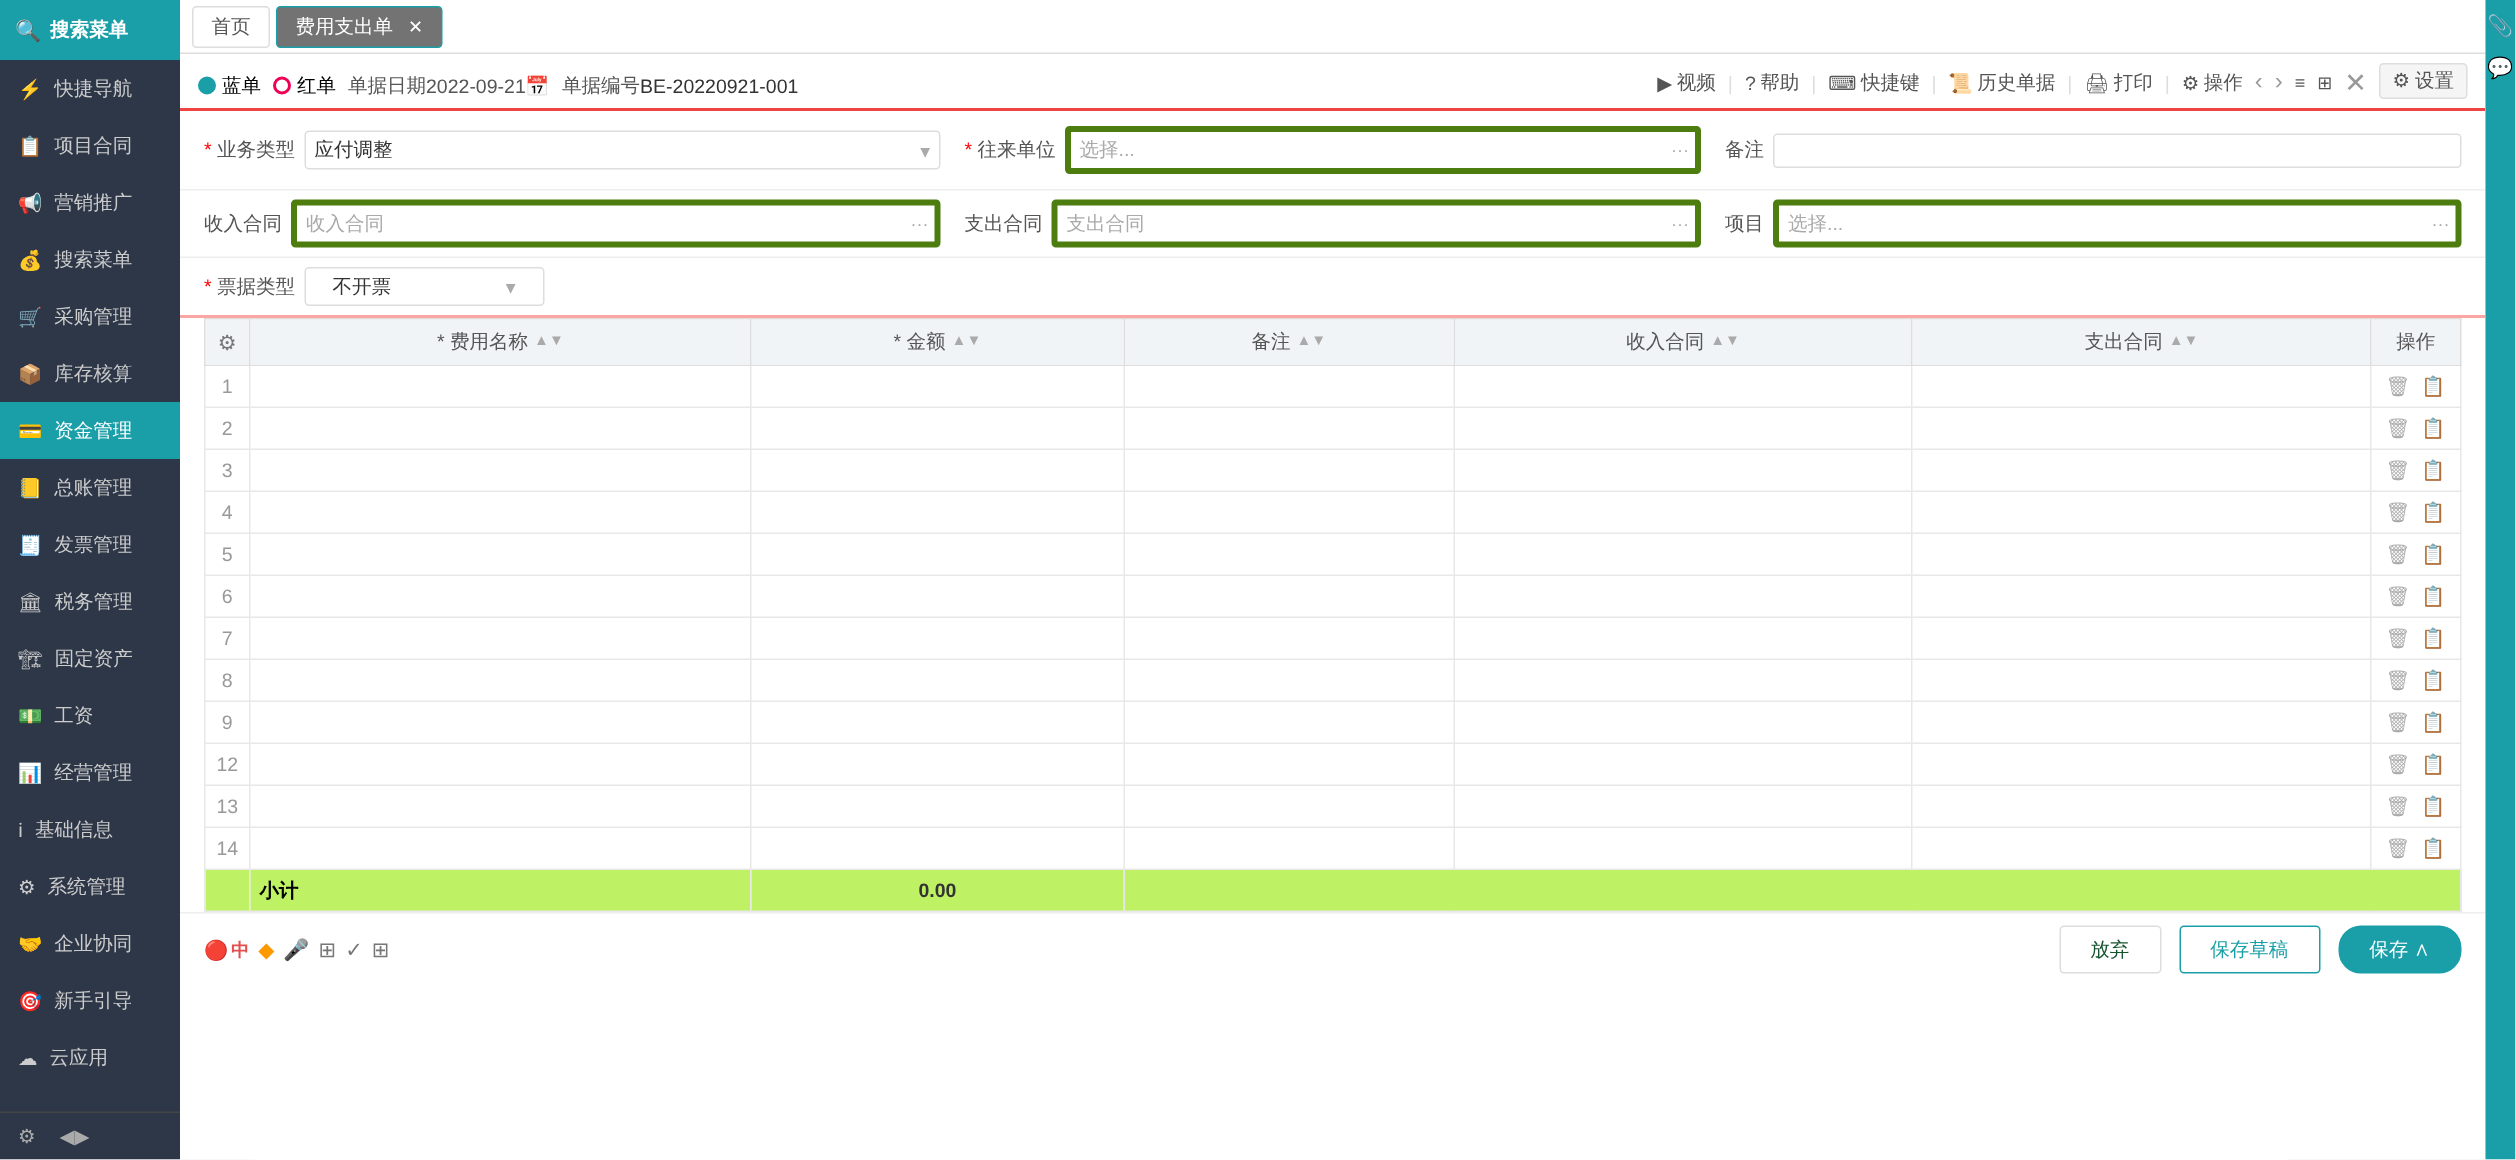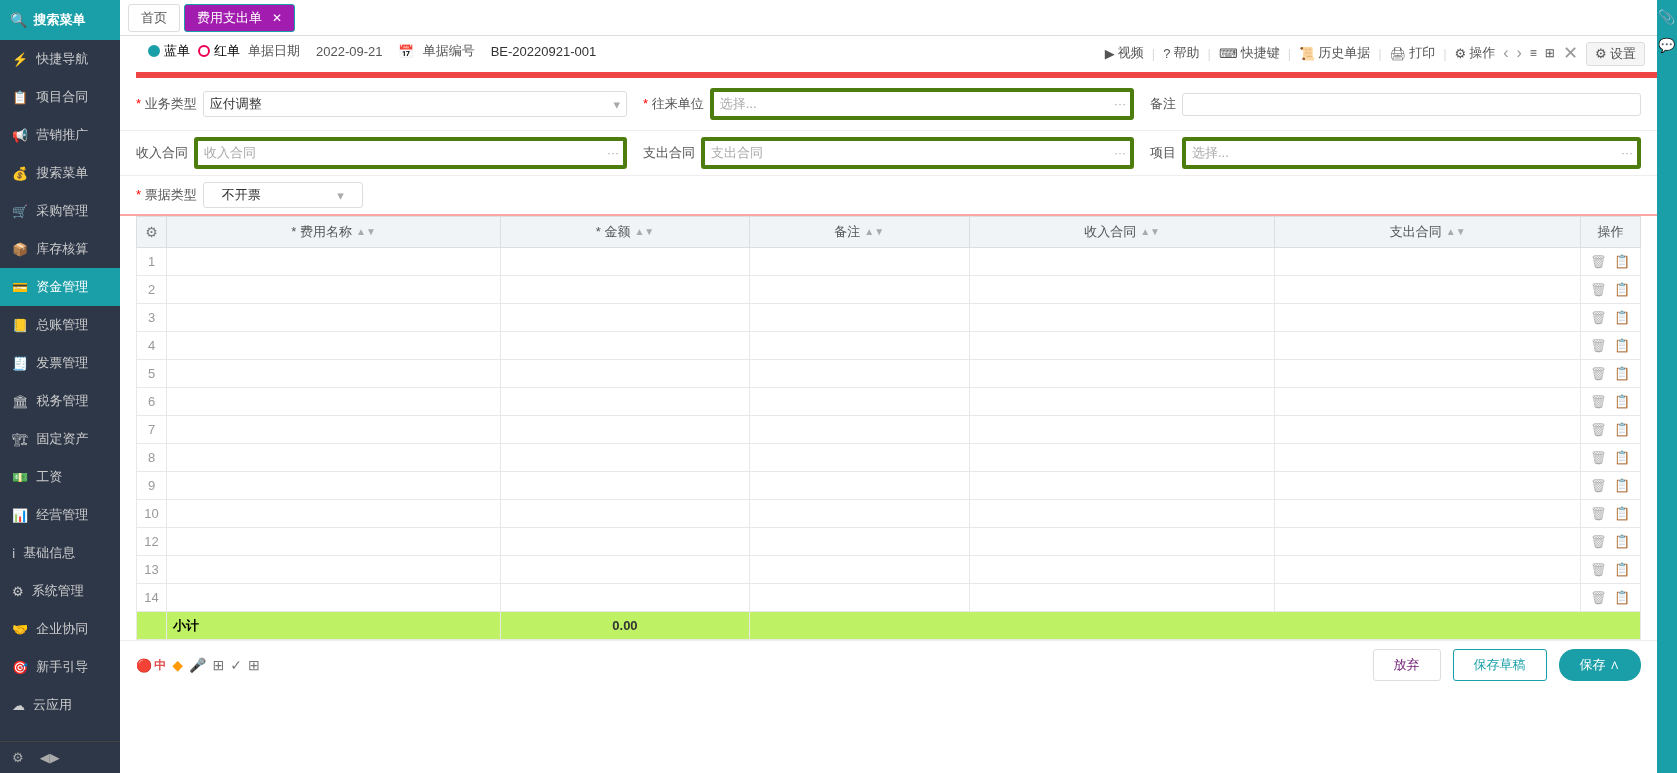--- a/index.html
+++ b/index.html
@@ -71,21 +71,21 @@
       display: flex;
       align-items: center;
       border: 1px solid #ddd;
       border-radius: 3px;
       cursor: pointer;
       font-size: 13px;
       gap: 6px;
       color: #555;
     }
     .tab.active {
-      background: #a21caf;
+      background: #737373;
       color: white;
       border-color: #1a9fa8;
     }
     .tab-close {
       font-size: 12px;
       cursor: pointer;
       margin-left: 4px;
     }
 
     
@@ -93,21 +93,21 @@
       flex: 1;
       background: #fff;
       overflow-y: auto;
       padding: 0;
     }
     .toolbar-radio-group { display: flex; align-items: center; gap: 8px; }
     .radio-item { display: flex; align-items: center; gap: 4px; cursor: pointer; }
     .radio-dot { width: 12px; height: 12px; border-radius: 50%; border: 2px solid #1a9fa8; }
     .radio-dot.checked { background: #1a9fa8; }
     .radio-dot.red { border-color: #e05; }
-    .toolbar-field { display: flex; align-items: center; gap: 16px; color: #555; }
+    .toolbar-field { display: flex; align-items: center; gap: 0; color: #555; }
     .toolbar-btn {
       display: flex; align-items: center; gap: 3px; cursor: pointer; color: #555; font-size: 12px;
     }
     .set-btn {
       background: #f5f5f5; border: 1px solid #ddd; border-radius: 3px;
       padding: 2px 8px; cursor: pointer; font-size: 12px; color: #555;
     }
 
     
     .form-fields {
@@ -181,21 +181,21 @@
       gap: 12px;
     }
     .footer-icons { display: flex; align-items: center; gap: 6px; margin-right: auto; }
     .btn {
       padding: 6px 20px;
       border-radius: 3px;
       cursor: pointer;
       font-size: 13px;
       border: 1px solid #ddd;
     }
-    .btn-default { background: white; color: #701a75; }
+    .btn-default { background: white; color: #14532d; }
     .btn-secondary { background: white; color: #1a9fa8; border-color: #1a9fa8; }
     .btn-primary { background: #1a9fa8; color: white; border-color: #1a9fa8; border-radius: 15px; }
 
     
     .right-panel {
       width: 20px;
       background: #1a9fa8;
       display: flex;
       flex-direction: column;
       align-items: center;
@@ -204,25 +204,24 @@
       cursor: pointer;
     }
 
     .sort-arrows { color: #aaa; font-size: 10px; display: inline-flex; flex-direction: column; margin-left: 2px; line-height: 8px; vertical-align: middle; }
     .gear-icon { font-size: 14px; color: #777; cursor: pointer; }
     .table-header-row th { position: relative; }
     .col-header-content { display: flex; align-items: center; justify-content: center; gap: 2px; }
 
     .toolbar-top {
       display: flex;
-      align-items: flex-start;
+      align-items: flex-end;
       padding: 6px 12px;
-      border-bottom: 6px solid #ef4444;
+      border-bottom: 2px solid #ef4444;
       gap: 8px;
-      margin-left: 16px;
     }
     .top-right-btns {
       margin-left: auto;
       display: flex;
       align-items: center;
       gap: 8px;
     }
     .window-ctrl { font-size: 16px; cursor: pointer; color: #999; }
 
     .form-section-2 {
@@ -608,32 +607,20 @@
       <td></td>
       <td></td>
       <td></td>
       <td></td>
       <td class="col-ops">
         <span class="op-icon">🗑</span>
         <span class="op-icon">📋</span>
       </td>
     </tr>
             <tr>
-      <td class="row-num">10</td>
-      <td></td>
-      <td></td>
-      <td></td>
-      <td></td>
-      <td></td>
-      <td class="col-ops">
-        <span class="op-icon">🗑</span>
-        <span class="op-icon">📋</span>
-      </td>
-    </tr>
-            <tr>
       <td class="row-num">12</td>
       <td></td>
       <td></td>
       <td></td>
       <td></td>
       <td></td>
       <td class="col-ops">
         <span class="op-icon">🗑</span>
         <span class="op-icon">📋</span>
       </td>

